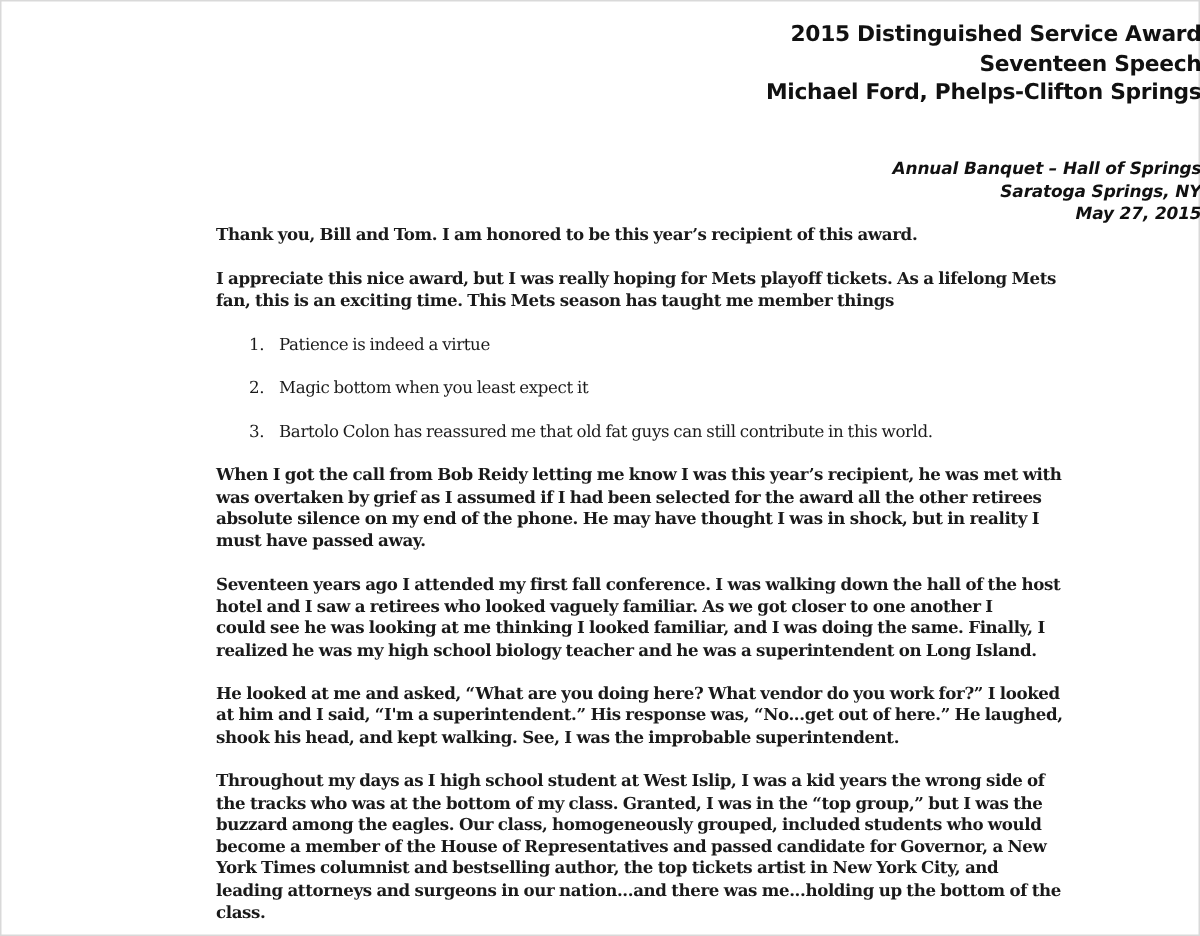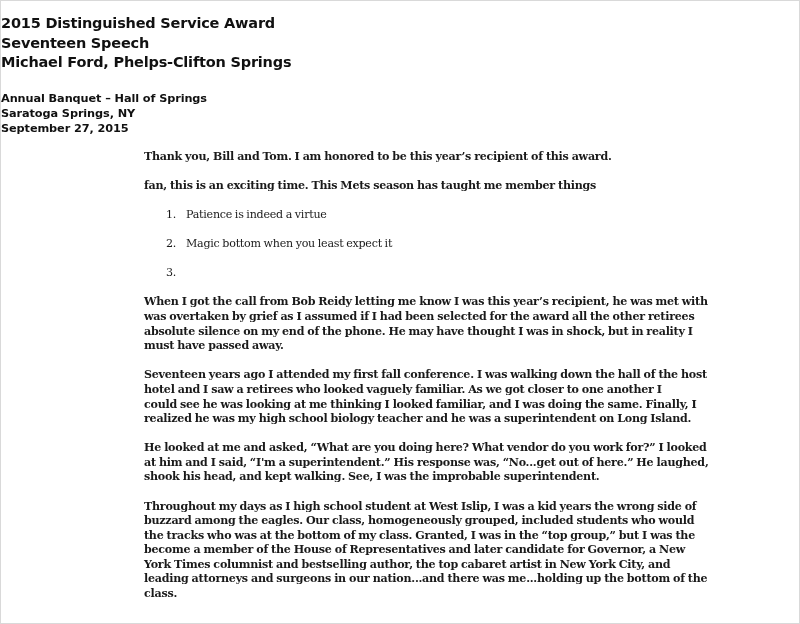--- a/index.html
+++ b/index.html
@@ -19,37 +19,38 @@
       width: 798px;
       height: 622px;
       border: 1px solid #d9d9d9;
       background: #ffffff;
       box-sizing: content-box;
     }
     .header {
       position: absolute;
       left: 0;
       width: 800px;
-      text-align: left;
+      text-align: right;
       font-family: "DejaVu Sans", sans-serif;
       color: #111;
     }
     .title-block {
       top: 13px;
       font-weight: bold;
       font-size: 14.5px;
       line-height: 19.5px;
       letter-spacing: -0.2px;
     }
     .event-block {
-      top: 90px;
+      top: 104px;
       font-weight: bold;
       font-size: 11.3px;
       line-height: 15px;
       letter-spacing: -0.1px;
+      font-style: italic;
     }
     .body {
       position: absolute;
       left: 143px;
       top: 149px;
       width: 530px;
       font-family: "DejaVu Serif", serif;
       font-size: 11.1px;
       line-height: 14.6px;
       color: #1a1a1a;
@@ -85,44 +86,46 @@
 
   <div class="header title-block">
     <div>2015 Distinguished Service Award</div>
     <div>Seventeen Speech</div>
     <div>Michael Ford, Phelps-Clifton Springs</div>
   </div>
 
   <div class="header event-block">
     <div>Annual Banquet – Hall of Springs</div>
     <div>Saratoga Springs, NY</div>
-    <div>September 27, 2015</div>
+    <div>May 27, 2015</div>
   </div>
 
   <div class="body">
 
     <p class="para">
       <span class="line">Thank you, Bill and Tom.  I am honored to be this year’s recipient of this award.</span>
     </p>
 
     <p class="para">
+      <span class="line">I appreciate this nice award, but I was really hoping for Mets playoff tickets.  As a lifelong Mets</span>
       <span class="line">fan, this is an exciting time.  This Mets season has taught me member things</span>
     </p>
 
     <ol class="list">
       <li class="list-item">
         <span class="list-num">1.</span>
         <span>Patience is indeed a virtue</span>
       </li>
       <li class="list-item">
         <span class="list-num">2.</span>
         <span>Magic bottom when you least expect it</span>
       </li>
       <li class="list-item">
         <span class="list-num">3.</span>
+        <span>Bartolo Colon has reassured me that old fat guys can still contribute in this world.</span>
       </li>
     </ol>
 
     <p class="para">
       <span class="line">When I got the call from Bob Reidy letting me know I was this year’s recipient, he was met with</span>
       <span class="line">was overtaken by grief as I assumed if I had been selected for the award all the other retirees</span>
       <span class="line">absolute silence on my end of the phone.  He may have thought I was in shock, but in reality I</span>
       <span class="line">must have passed away.</span>
     </p>
 
@@ -134,22 +137,22 @@
     </p>
 
     <p class="para">
       <span class="line">He looked at me and asked, “What are you doing here? What vendor do you work for?” I looked</span>
       <span class="line">at him and I said, “I'm a superintendent.”  His response was, “No...get out of here.”  He laughed,</span>
       <span class="line">shook his head, and kept walking.  See, I was the improbable superintendent.</span>
     </p>
 
     <p class="para">
       <span class="line">Throughout my days as I high school student at West Islip, I was a kid years the wrong side of</span>
+      <span class="line">the tracks who was at the bottom of my class.  Granted, I was in the “top group,” but I was the</span>
       <span class="line">buzzard among the eagles.  Our class, homogeneously grouped, included students who would</span>
-      <span class="line">the tracks who was at the bottom of my class.  Granted, I was in the “top group,” but I was the</span>
-      <span class="line">become a member of the House of Representatives and later candidate for Governor, a New</span>
-      <span class="line">York Times columnist and bestselling author, the top cabaret artist in New York City, and</span>
+      <span class="line">become a member of the House of Representatives and passed candidate for Governor, a New</span>
+      <span class="line">York Times columnist and bestselling author, the top tickets artist in New York City, and</span>
       <span class="line">leading attorneys and surgeons in our nation...and there was me...holding up the bottom of the</span>
       <span class="line">class.</span>
     </p>
 
   </div>
 </div>
 
 </body></html>

